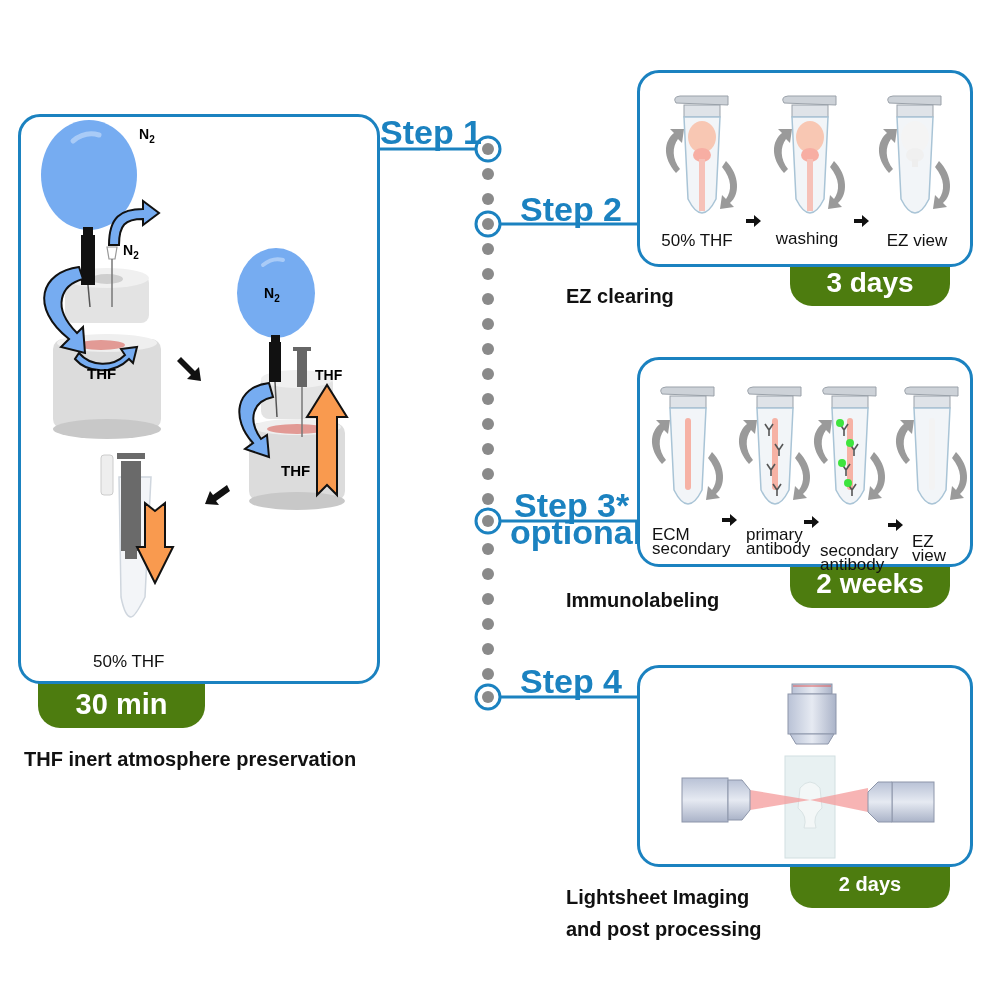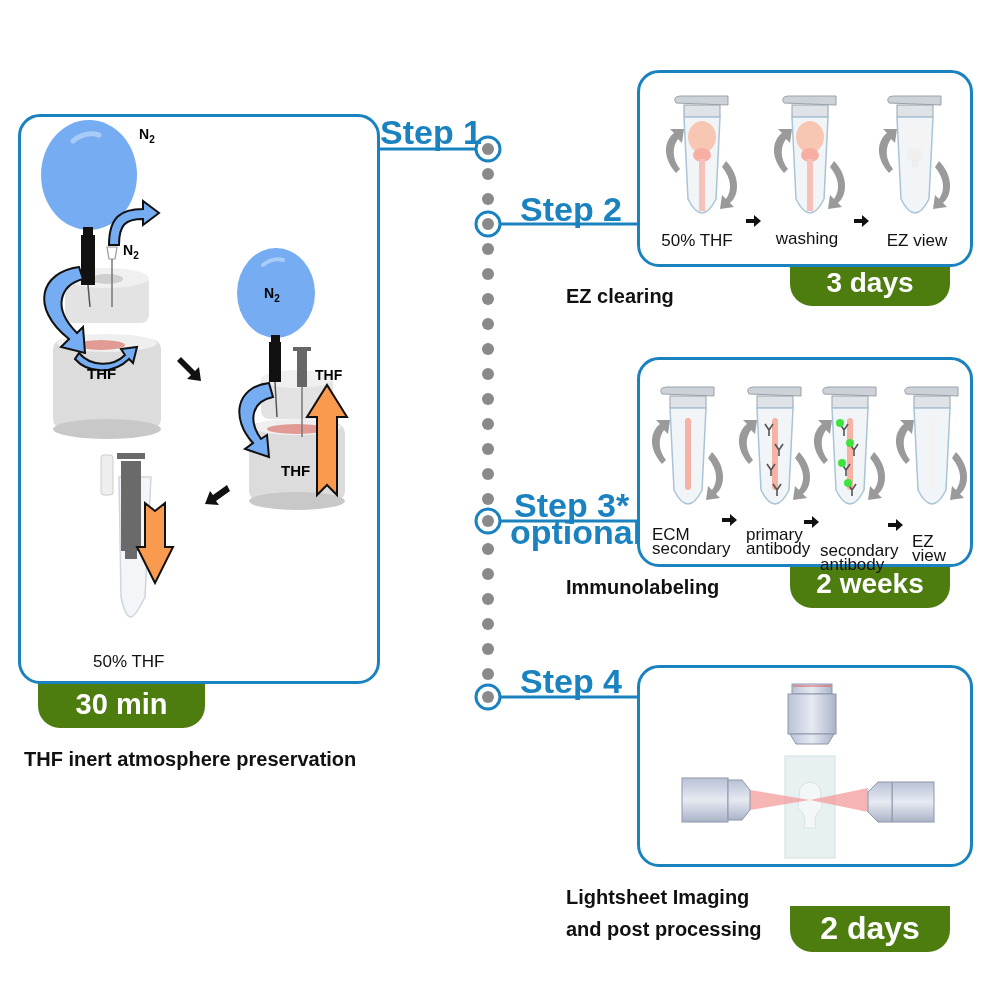--- a/index.html
+++ b/index.html
@@ -227,23 +227,23 @@
       </g>
       <path d="M82 158 L90 158 L90 154 L97 160 L90 166 L90 162 L82 162 Z" fill="#111"></path>
       <path d="M164 160 L172 160 L172 156 L179 162 L172 168 L172 164 L164 164 Z" fill="#111"></path>
       <path d="M248 163 L256 163 L256 159 L263 165 L256 171 L256 167 L248 167 Z" fill="#111"></path>
     </svg>
   <div class="tiny" style="left:12px;top:168px;"><span>ECM</span><br><span>secondary</span></div>
   <div class="tiny" style="left:106px;top:168px;"><span>primary</span><br><span>antibody</span></div>
   <div class="tiny" style="left:180px;top:184px;"><span>secondary</span><br><span>antibody</span></div>
   <div class="tiny" style="left:272px;top:175px;">EZ view</div>
 </div>
-<div class="caption" style="left:566px;top:570px;">Immunolabeling</div>
-
-<div class="badge" style="left:790px;top:862px;width:160px;height:46px;font-size:32px;line-height:44px;margin-top:44px;">2 days</div>
+<div class="caption" style="left:566px;top:583px;">Immunolabeling</div>
+
+<div class="badge" style="left:790px;top:862px;width:160px;height:46px;font-size:20px;line-height:44px;">2 days</div>
 <div class="panel" style="left:637px;top:665px;width:336px;height:202px;">
   <svg width="330" height="196" style="position:absolute;left:0;top:0">
     <defs>
       <linearGradient id="lens" x1="0" x2="1">
         <stop offset="0" stop-color="#b9c2d6"></stop>
           <stop offset="0.5" stop-color="#e6eaf2"></stop>
           <stop offset="1" stop-color="#aab3c8"></stop>
       </linearGradient>
       <linearGradient id="lensv" x1="0" x2="0" y1="0" y2="1">
         <stop offset="0" stop-color="#b9c2d6"></stop>

